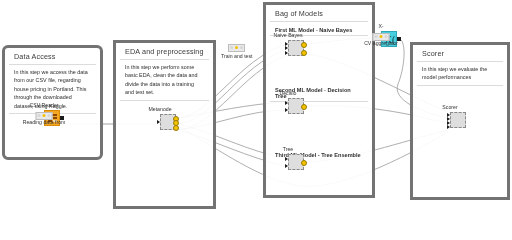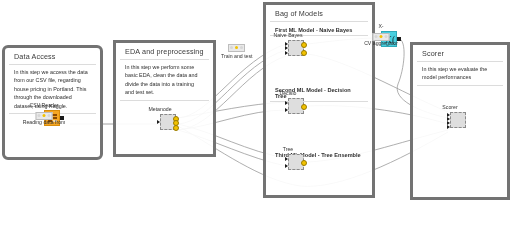--- a/index.html
+++ b/index.html
@@ -203,21 +203,21 @@
       <path d="M178,126 C220,150 260,180 300,186"></path>
       <path d="M300,186 C340,190 400,160 448,132"></path>
     </g>
   </svg>
 
   <div class="anno" style="left:2px; top:45px; width:101px; height:115px;border-radius:6px;">
     <div class="anno-title">Data  Access</div>
     <div class="anno-body">In this step we access the data from our CSV file, regarding house pricing in Portland. This through the downloaded dataset, using Kaggle.</div>
   </div>
 
-  <div class="anno" style="left:113px; top:40px; width:103px; height:117px;">
+  <div class="anno" style="left:113px; top:40px; width:103px; height:169px;">
     <div class="anno-title">EDA and preprocessing</div>
     <div class="anno-body">In this step we perform some basic EDA, clean the data and divide the data into a training and test set.</div>
   </div>
 
   <div class="anno" style="left:263px; top:2px; width:112px; height:196px;">
     <div class="anno-title">Bag of Models</div>
     <div class="anno-sub" style="margin-top:2px;">First ML Model - Naive Bayes</div>
     <div style="height:48px;"></div>
     <div class="anno-sub">Second ML Model - Decision Tree</div>
     <div style="height:47px;"></div>

